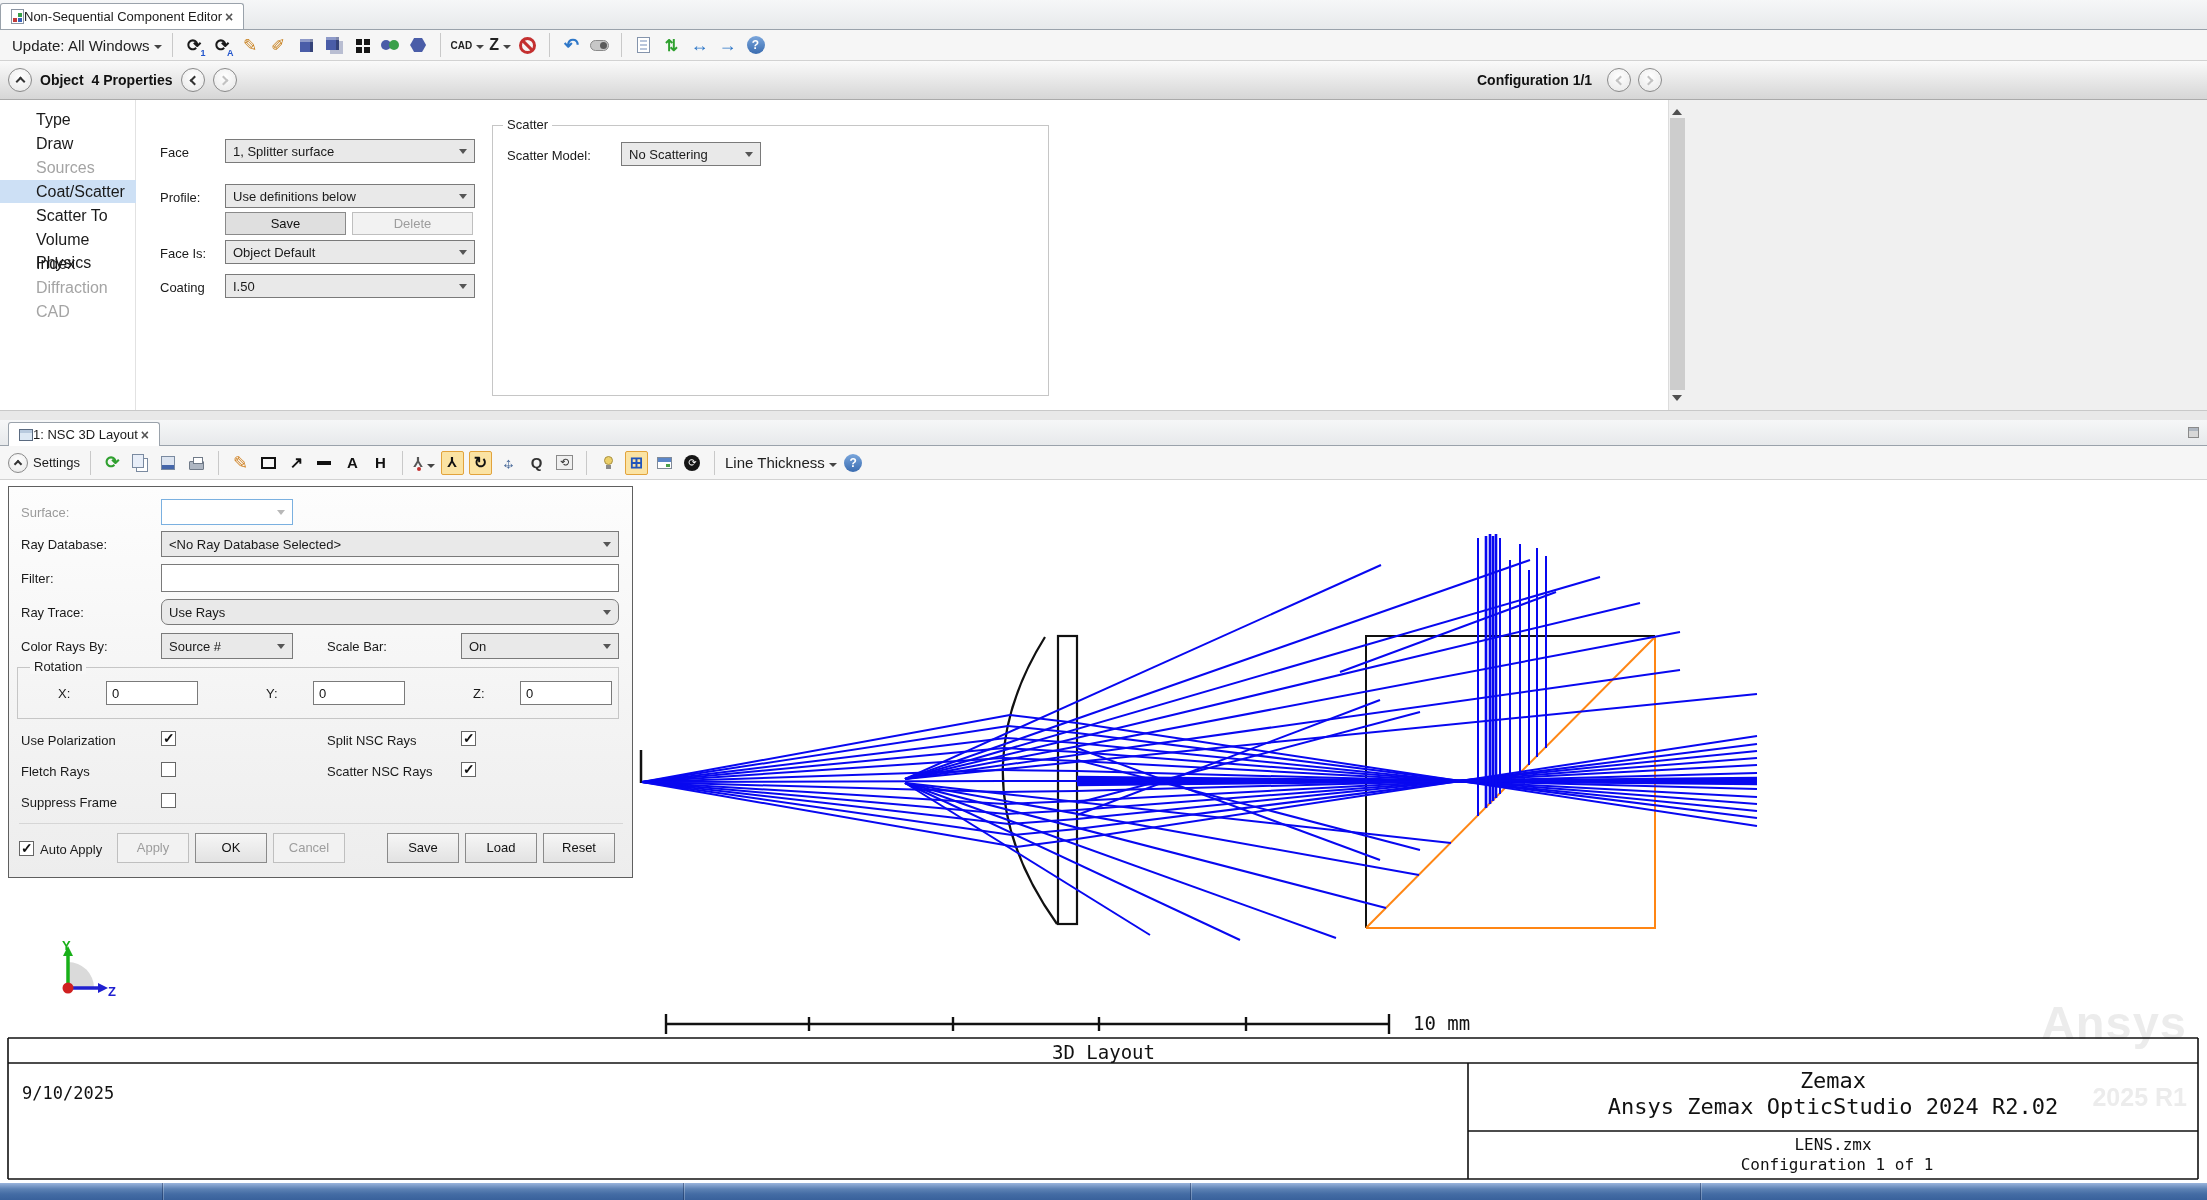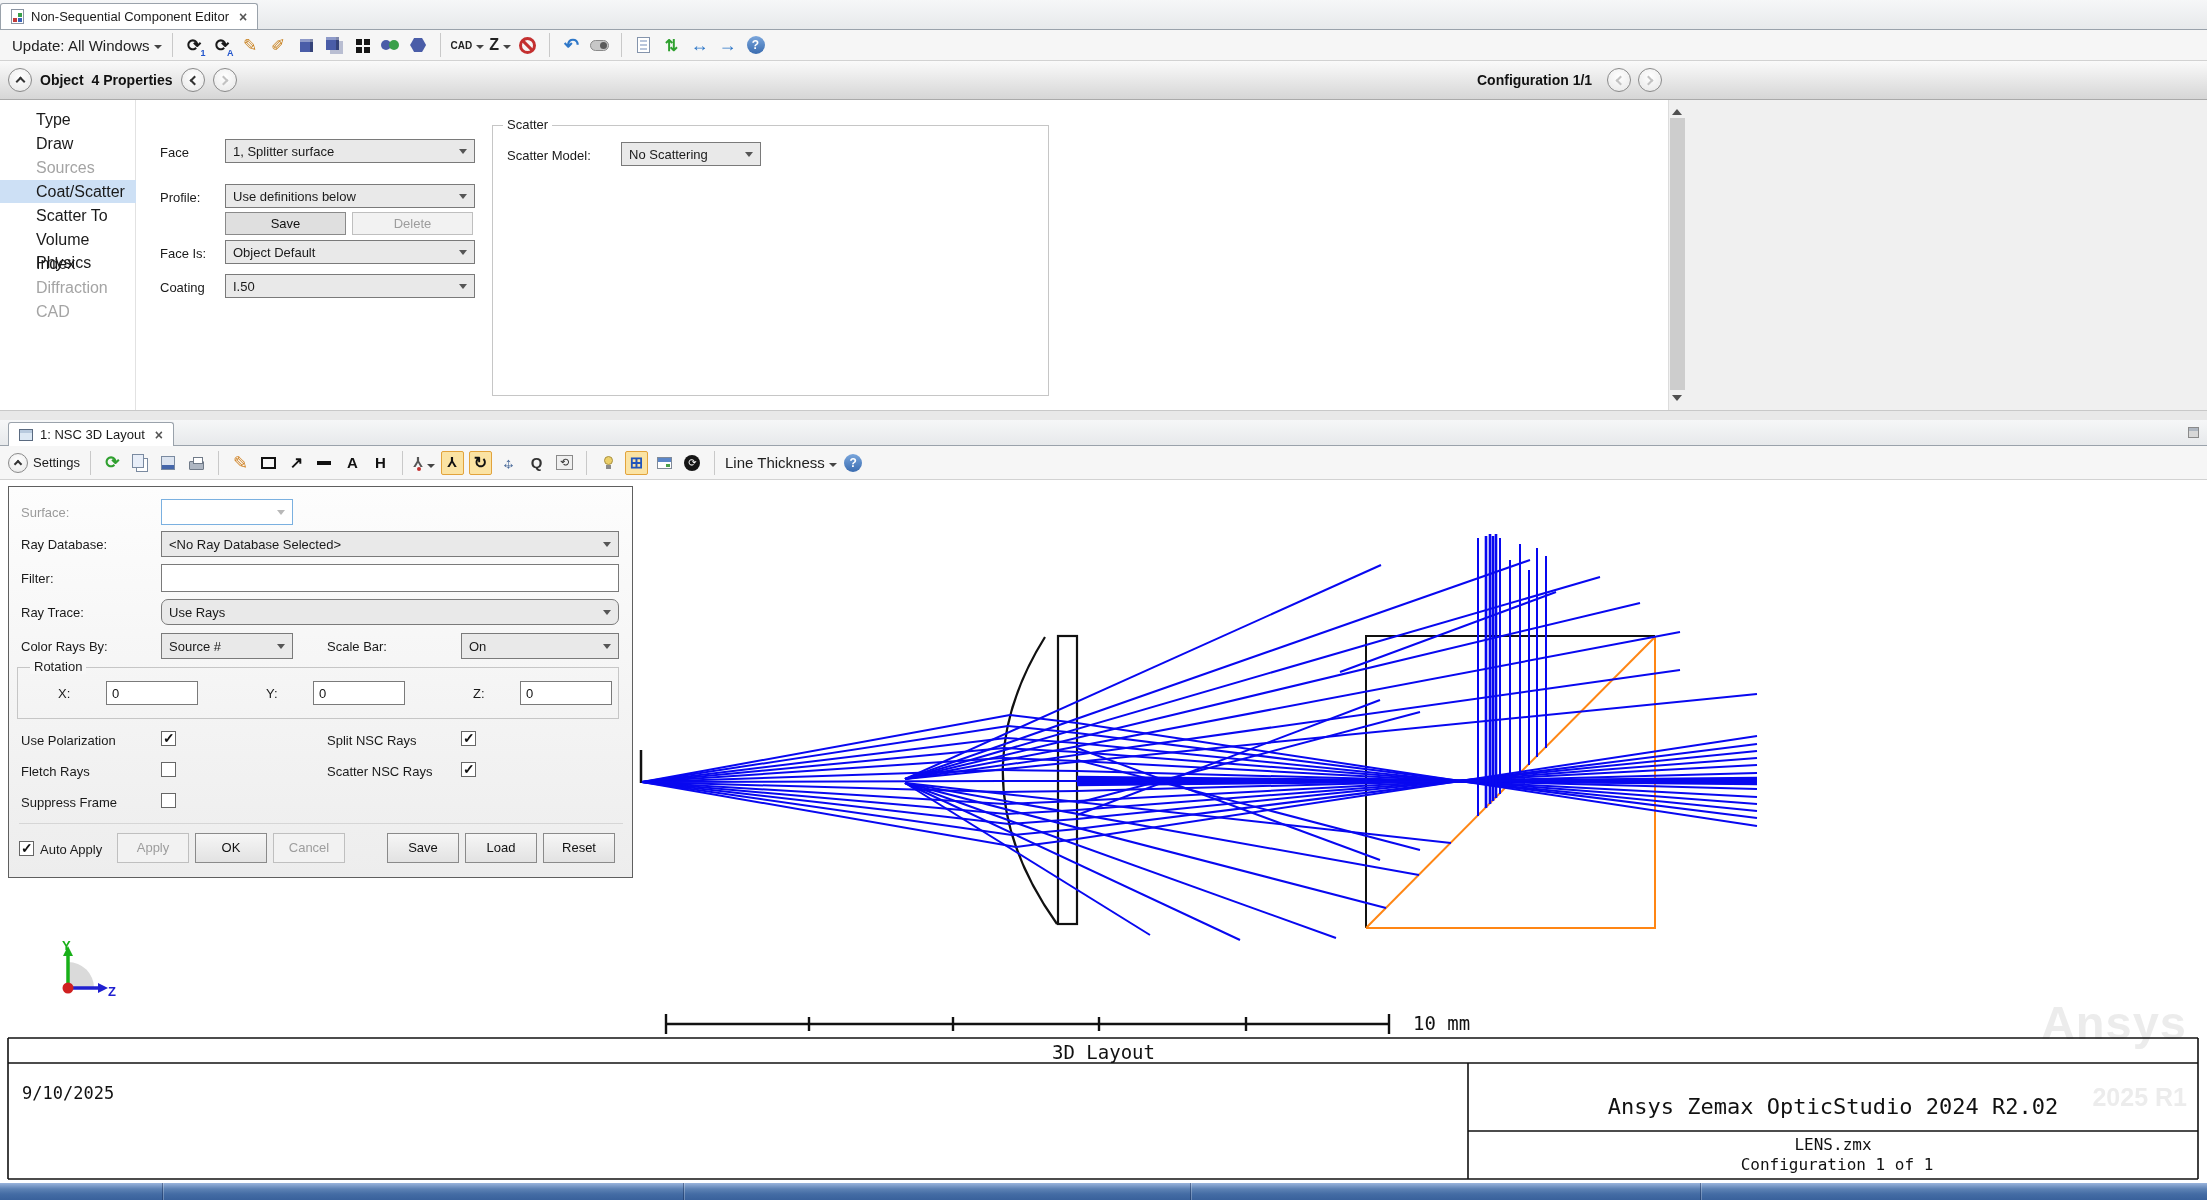--- a/index.html
+++ b/index.html
@@ -5,21 +5,21 @@
   * { box-sizing: border-box; margin: 0; padding: 0; }
   html,body { width:2207px; height:1200px; }
   body { position:relative; background:#f0f0f0; font-family:"Liberation Sans",sans-serif; overflow:hidden; color:#1a1a1a; }
   .abs { position:absolute; }
   .lbl { font-size:13px; color:#1a1a1a; white-space:nowrap; }
   .lbl.dis { color:#9b9b9b; }
   .mono { font-family:"DejaVu Sans Mono",monospace; color:#111; white-space:nowrap; }
 
   
   .tabstrip { position:absolute; left:0; width:2207px; background:linear-gradient(#f6f7f8,#e7e9eb); border-bottom:1px solid #9aa2ab; }
-  .tab { position:absolute; top:3px; height:26px; background:#fff; border:1px solid #9aa2ab; border-bottom:none; border-radius:3px 3px 0 0; display:flex; align-items:center; padding:0 10px; gap:7px; font-size:13px; white-space:nowrap; }
+  .tab { position:absolute; top:3px; height:26px; background:#fff; border:1px solid #9aa2ab; border-bottom:none; border-radius:3px 3px 0 0; display:flex; align-items:center; padding:0 10px; font-size:13px; white-space:nowrap; }
   .tab .close { color:#555; font-size:14px; font-weight:bold; margin-left:3px; cursor:default; }
 
   
   .toolbar { position:absolute; left:0; width:2207px; background:#f6f6f6; border-bottom:1px solid #d2d2d2; display:flex; align-items:center; padding-left:12px; gap:5px; }
   .sep { width:1px; height:24px; background:#c9c9c9; margin:0 5px; flex:0 0 auto; }
   .ico { width:23px; height:24px; display:flex; align-items:center; justify-content:center; font-size:16px; position:relative; flex:0 0 auto; }
   .ico .badge { position:absolute; right:0px; bottom:-1px; font-size:9px; font-weight:bold; color:#2255cc; }
   .caret { width:0; height:0; border:4px solid transparent; border-top:4px solid #444; margin-left:4px; margin-top:8px; display:inline-block; }
   .hl { background:#fbe3a3; border:1px solid #e2a33c; border-radius:2px; }
   .txtbtn { display:flex; align-items:center; font-size:15px; color:#222; flex:0 0 auto; }
@@ -505,20 +505,21 @@
     <polygon points="80,50 70,45 70,55" fill="#2020d0"></polygon>
     <circle cx="40" cy="50" r="5.5" fill="#d02020"></circle>
     <text x="34" y="12" fill="#18b018" font-size="13" font-weight="bold" font-family="Liberation Sans, sans-serif">Y</text>
     <text x="80" y="58" fill="#2020d0" font-size="13" font-weight="bold" font-family="Liberation Sans, sans-serif">Z</text>
   </svg>
 
   <div class="mono abs" style="left:1413px;top:532px;font-size:19px;">10 mm</div>
   <div class="mono abs" style="left:0;top:561px;width:2207px;text-align:center;font-size:19px;">3D Layout</div>
 
   <div class="mono abs" style="left:22px;top:603px;font-size:17px;">9/10/2025</div>
+  <div class="mono abs" style="left:1468px;top:588px;width:730px;text-align:center;font-size:22px;">Zemax</div>
   <div class="mono abs" style="left:1468px;top:614px;width:730px;text-align:center;font-size:22px;">Ansys Zemax OpticStudio 2024 R2.02</div>
   <div class="mono abs" style="left:1468px;top:655px;width:730px;text-align:center;font-size:16px;">LENS.zmx</div>
   <div class="mono abs" style="left:1468px;top:675px;width:738px;text-align:center;font-size:16px;">Configuration 1 of 1</div>
 </div>
 
 <div class="panel">
   <span class="lbl dis abs" style="left:12px;top:18px;">Surface:</span>
   <div class="dd dis" style="left:152px;top:12px;width:132px;height:26px;">
       <span></span>
     </div>

